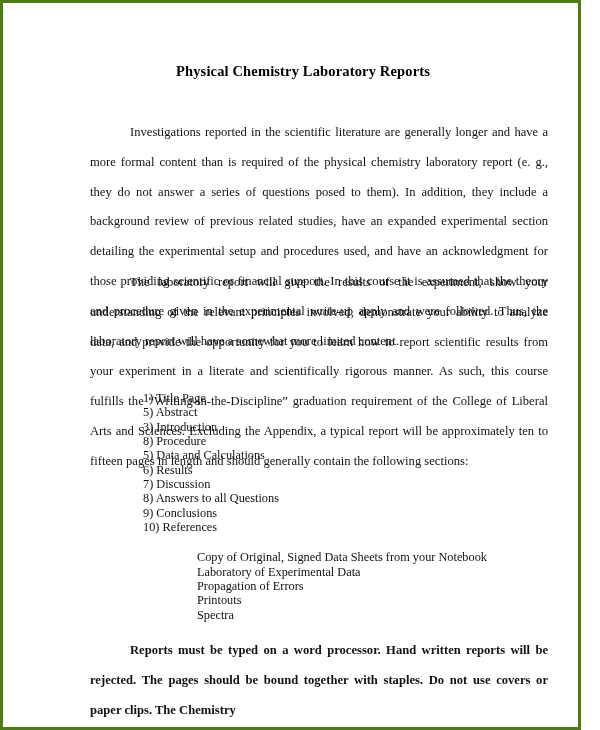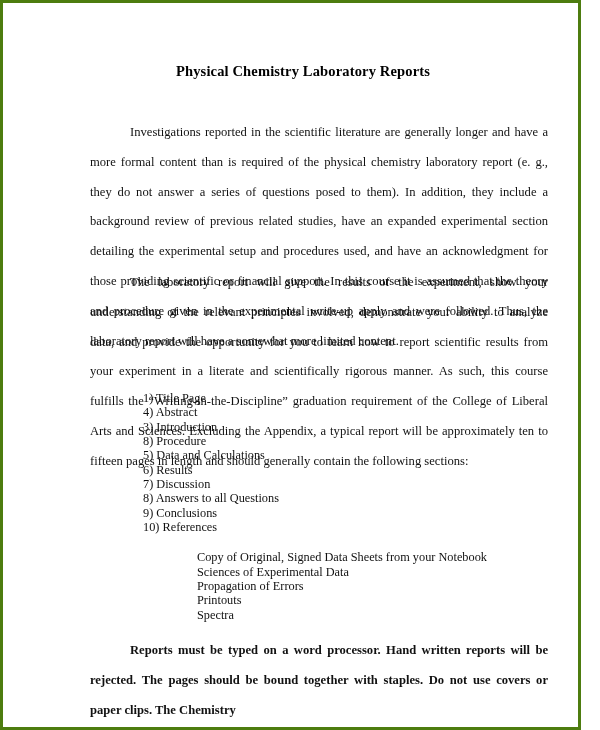--- a/index.html
+++ b/index.html
@@ -93,33 +93,33 @@
   <div id="content">
 
     <h1 class="doc-title">Physical Chemistry Laboratory Reports</h1>
 
     <p class="para" id="para-1">Investigations reported in the scientific literature are generally longer and have a more formal content than is required of the physical chemistry laboratory report (e. g.,  they do not answer a series of questions posed to them). In addition, they include a background review of previous related studies, have an expanded experimental section detailing the experimental setup and procedures used, and have an acknowledgment for those providing scientific or financial support. In this course it is assumed that the theory and procedure given in the experimental write-up apply and were followed. Thus, the laboratory report will have a somewhat more limited content.</p>
 
     <p class="para" id="para-2">The laboratory report will give the results of the experiment, show your understanding of the relevant principles involved, demonstrate your ability to analyze data, and provide the opportunity for you to learn how to report scientific results from your experiment in a literate and scientifically rigorous manner. As such, this course fulfills the “Writing-in-the-Discipline” graduation requirement of the College of Liberal Arts and Sciences. Excluding the Appendix, a typical report will be approximately ten to fifteen pages in length and should generally contain the following sections:</p>
 
     <ul class="section-list">
       <li>1) Title Page</li>
-      <li>4) Abstract</li>
+      <li>5) Abstract</li>
       <li>3) Introduction</li>
       <li>8) Procedure</li>
       <li>5) Data and Calculations</li>
       <li>6) Results</li>
       <li>7) Discussion</li>
       <li>8) Answers to all Questions</li>
       <li>9) Conclusions</li>
       <li>10) References</li>
       <li>
         <ul class="sub-list">
           <li>Copy of Original, Signed Data Sheets from your Notebook</li>
-          <li>Sciences of Experimental Data</li>
+          <li>Laboratory of Experimental Data</li>
           <li>Propagation of Errors</li>
           <li>Printouts</li>
           <li>Spectra</li>
         </ul>
       </li>
     </ul>
 
     <p class="para last-unjustified" id="para-3">Reports must be typed on a word processor. Hand written reports will be rejected. The pages should be bound together with staples. Do not use covers or paper clips. The Chemistry</p>
 
   </div>

